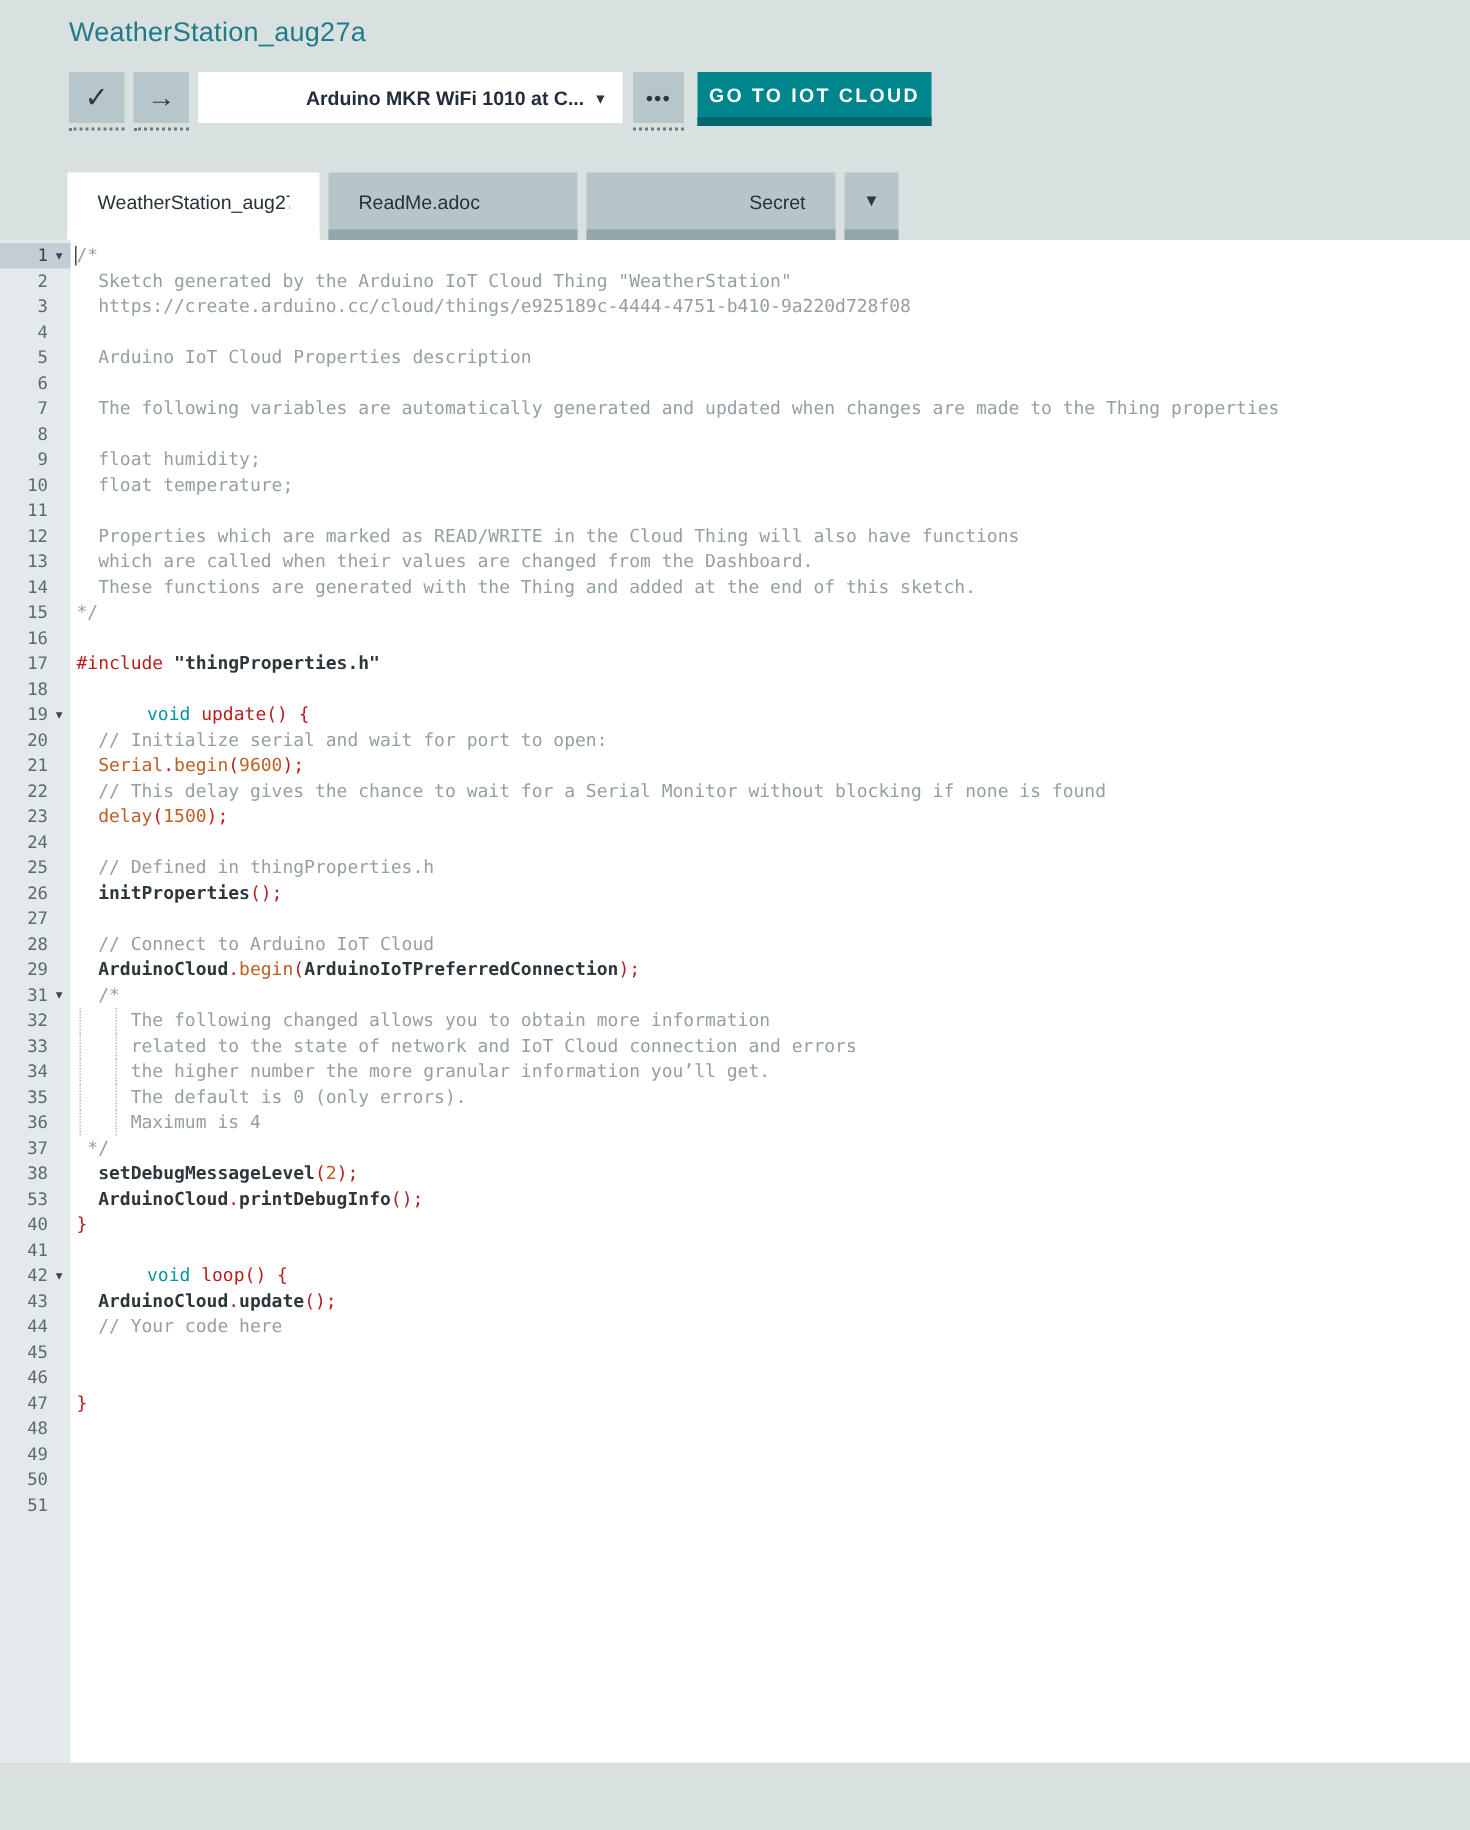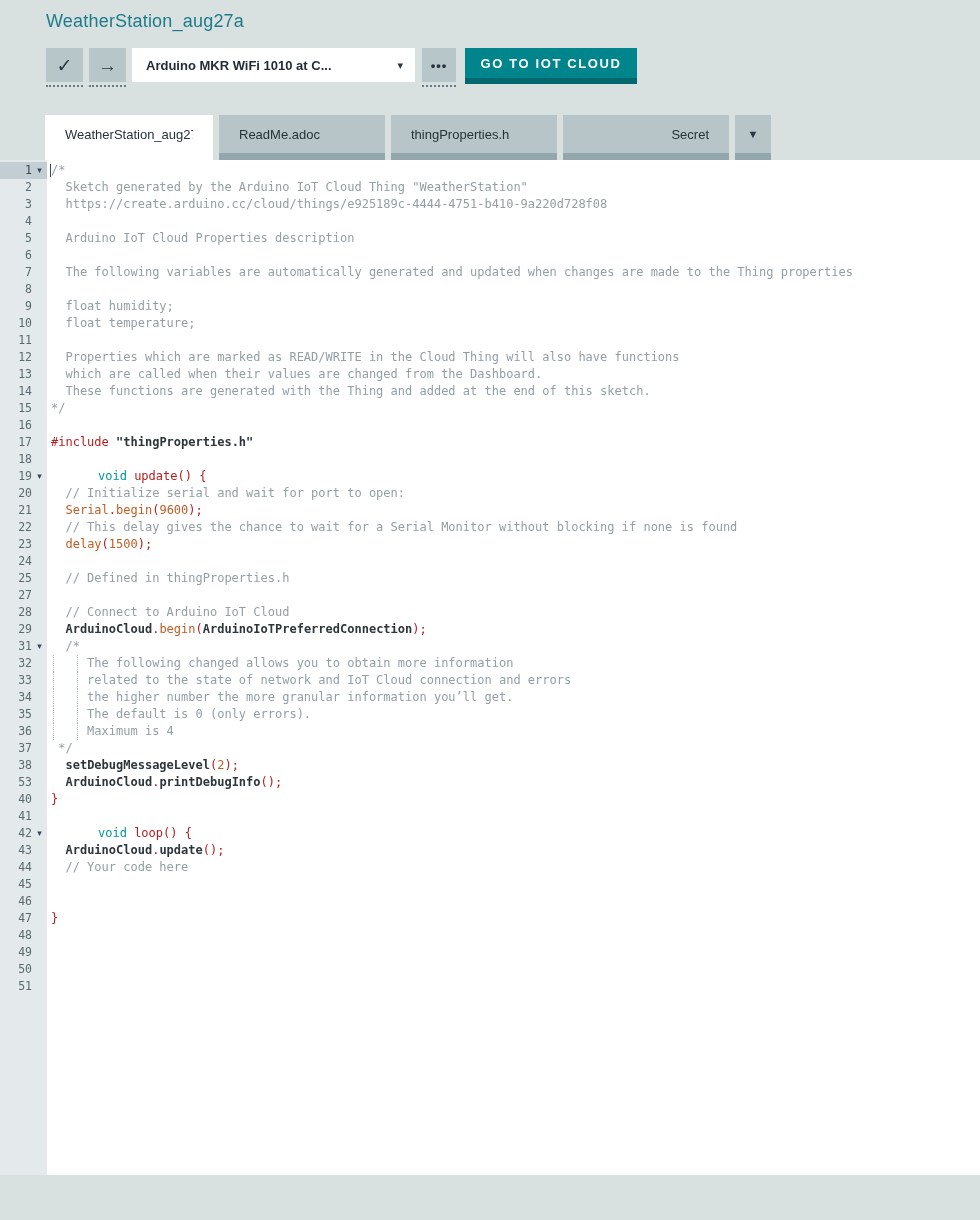--- a/index.html
+++ b/index.html
@@ -23,24 +23,25 @@
   .tbtn.more{width:34px;font-weight:bold;letter-spacing:1px;font-size:13px;}
   .tbtn .glyph{font-size:19px;line-height:1;}
   .dots{height:0;border-bottom:2px dotted #687b81;margin-top:3px;}
   .board-select{
     width:257px;height:34px;background:#ffffff;display:flex;align-items:center;
     padding:0 12px 0 14px;cursor:pointer;margin-right:1px;
   }
   .board-select .val{
     flex:1;font-size:13px;font-weight:bold;color:#232d3a;white-space:nowrap;
     overflow:hidden;
+    text-align:right;
   }
   .board-select .caret{font-size:11px;color:#2b3542;margin-left:8px;}
   .cloud-btn{
-    margin-left:3px;height:36px;width:172px;background:#00858d;border:none;
+    margin-left:3px;height:36px;width:156px;background:#00858d;border:none;
     border-bottom:6px solid #02686e;color:#ffffff;font-size:13px;font-weight:bold;
     letter-spacing:1.6px;cursor:pointer;font-family:"Liberation Sans",sans-serif;
   }
   
   .tabbar{position:absolute;left:45px;top:115px;right:0;height:45px;display:flex;gap:6px;}
   .tab{
     height:38px;border-bottom:7px solid #92a6ab;background:#b7c5c8;
     display:flex;align-items:center;padding:0 20px;font-size:13px;color:#263238;
     cursor:pointer;box-sizing:content-box;
   }
@@ -115,23 +116,20 @@
 </div>
 
 <div class="tabbar">
   <span style="display:flex;gap:6px;">
       <div class="tab t0 active">
         <span class="lbl">WeatherStation_aug27a.</span>
       </div>
       <div class="tab t1">
         <span class="lbl">ReadMe.adoc</span>
       </div>
-      <div class="tab t2">
-        <span class="lbl">thingProperties.h</span>
-      </div>
       <div class="tab t3">
         <span class="lbl">Secret</span>
       </div>
     </span>
   <div class="tab arrow">
     <span>▼</span>
   </div>
 </div>
 
 <div class="editor">
@@ -231,20 +229,24 @@
       </div>
       <div class="line">
         <div class="gut">24</div>
         <div class="code"></div>
       </div>
       <div class="line">
         <div class="gut">25</div>
         <div class="code"><span class="tk-comment">  // Defined in thingProperties.h</span></div>
       </div>
       <div class="line">
+        <div class="gut">26</div>
+        <div class="code"><span class="tk-plain">  </span><span class="tk-id">initProperties</span><span class="tk-plain">();</span></div>
+      </div>
+      <div class="line">
         <div class="gut">27</div>
         <div class="code"></div>
       </div>
       <div class="line">
         <div class="gut">28</div>
         <div class="code"><span class="tk-comment">  // Connect to Arduino IoT Cloud</span></div>
       </div>
       <div class="line">
         <div class="gut">29</div>
         <div class="code"><span class="tk-plain">  </span><span class="tk-id">ArduinoCloud</span><span class="tk-plain">.</span><span class="tk-fn">begin</span><span class="tk-plain">(</span><span class="tk-id">ArduinoIoTPreferredConnection</span><span class="tk-plain">);</span></div>

